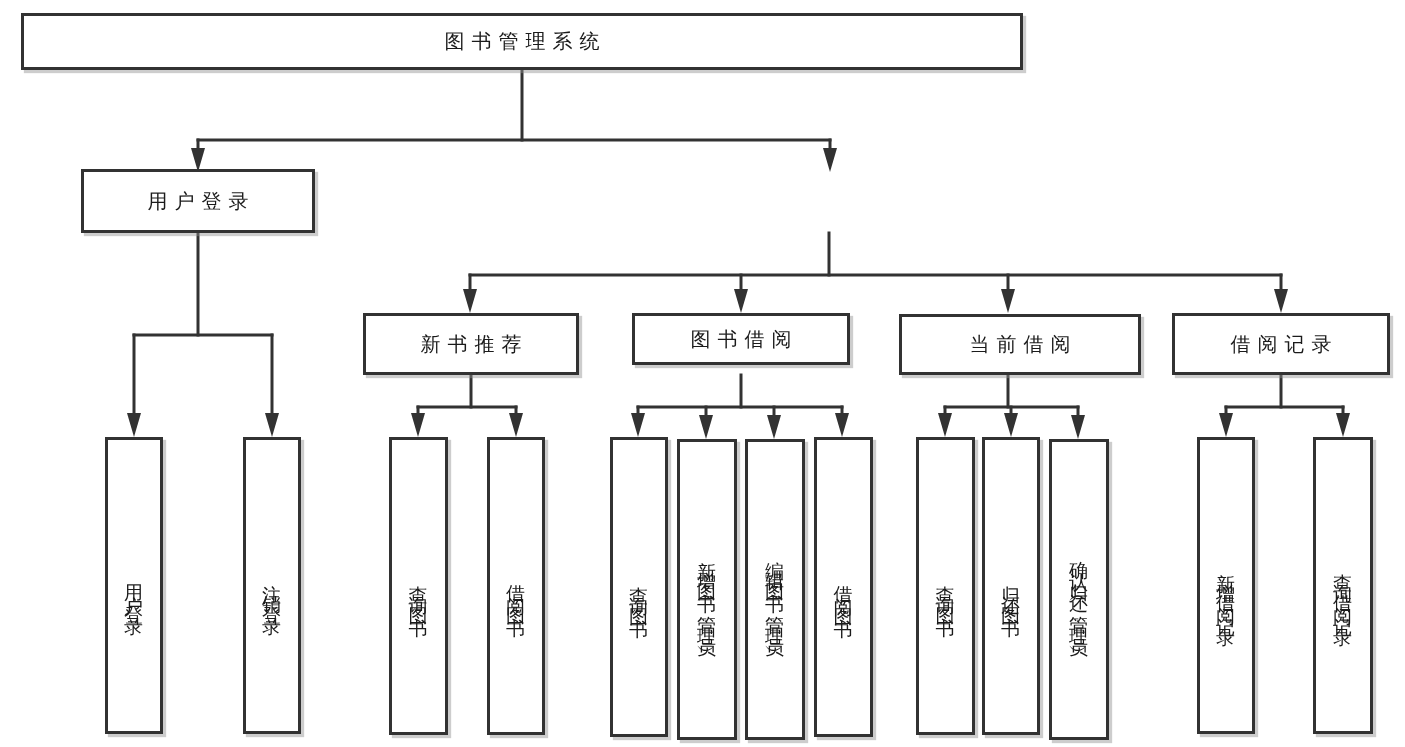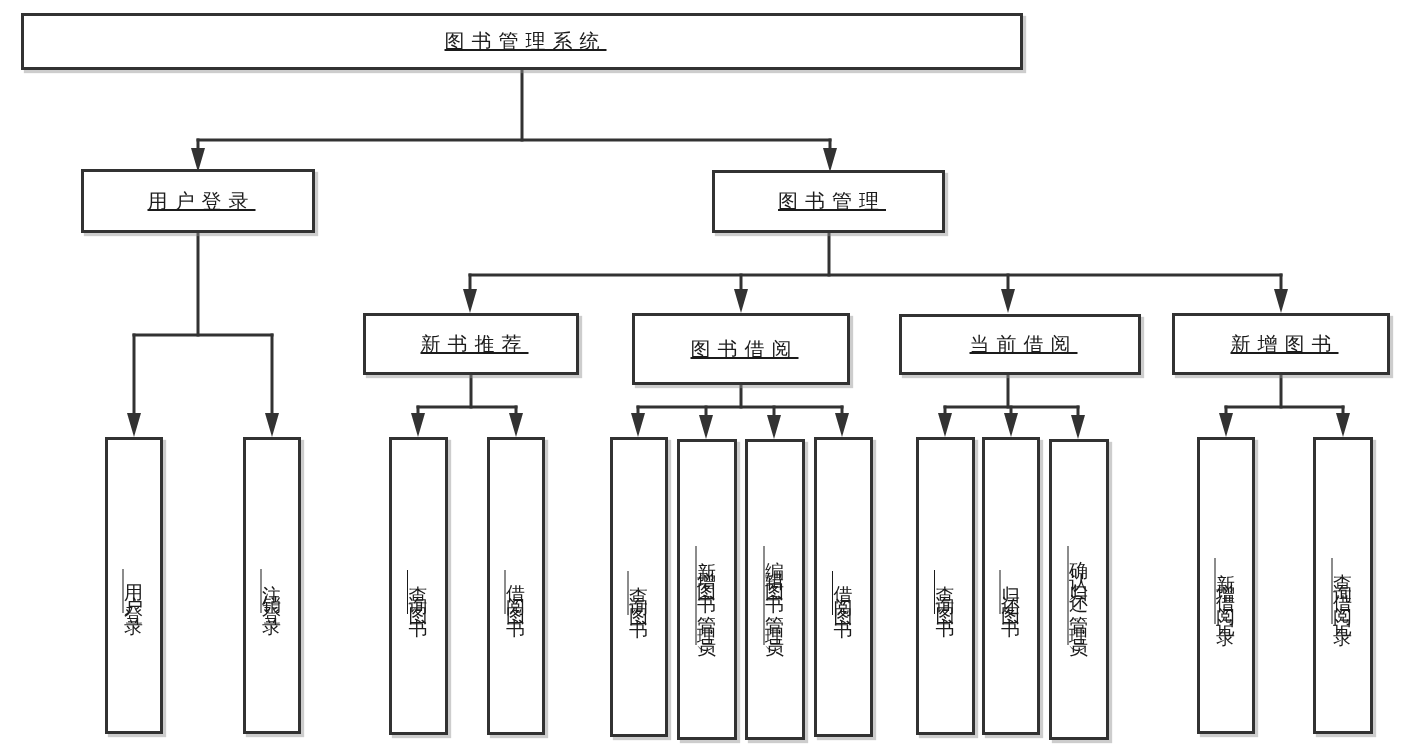--- a/index.html
+++ b/index.html
@@ -14,21 +14,20 @@
   .box {
     position:absolute;
     background:#ffffff;
     border:3px solid #323232;
     box-sizing:border-box;
     display:flex;
     align-items:center;
     justify-content:center;
     color:#1b1b1b;
     box-shadow:3px 3px 1px rgba(145,145,145,0.45);
-    text-decoration:underline;
   }
   .h-label {
     font-size:20px;
     letter-spacing:7px;
     text-indent:7px;
     white-space:nowrap;
   }
   .v-label {
     writing-mode:vertical-rl;
     text-orientation:mixed;
@@ -119,35 +118,32 @@
     </g>
   </svg>
 
   <div class="box" style="left:21px;top:13px;width:1002px;height:57px;">
     <span class="h-label">图书管理系统</span>
   </div>
 
   <div class="box" style="left:81px;top:169px;width:234px;height:64px;">
     <span class="h-label">用户登录</span>
   </div>
-  <div class="box" style="left:712px;top:170px;width:233px;height:63px;">
-    <span class="h-label">图书管理</span>
-  </div>
 
   <div class="box" style="left:363px;top:313px;width:216px;height:62px;align-items:center;">
     <span class="h-label">新书推荐</span>
   </div>
-  <div class="box" style="left:632px;top:313px;width:218px;height:72px;">
+  <div class="box" style="left:632px;top:313px;width:218px;height:52px;">
     <span class="h-label">图书借阅</span>
   </div>
   <div class="box" style="left:899px;top:314px;width:242px;height:61px;">
     <span class="h-label">当前借阅</span>
   </div>
   <div class="box" style="left:1172px;top:313px;width:218px;height:62px;">
-    <span class="h-label">新增图书</span>
+    <span class="h-label">借阅记录</span>
   </div>
 
   <div class="box" style="left:105px;top:437px;width:58px;height:297px;">
     <span class="v-label">用户登录</span>
   </div>
   <div class="box" style="left:243px;top:437px;width:58px;height:297px;">
     <span class="v-label">注销登录</span>
   </div>
 
   <div class="box" style="left:389px;top:437px;width:59px;height:298px;">

